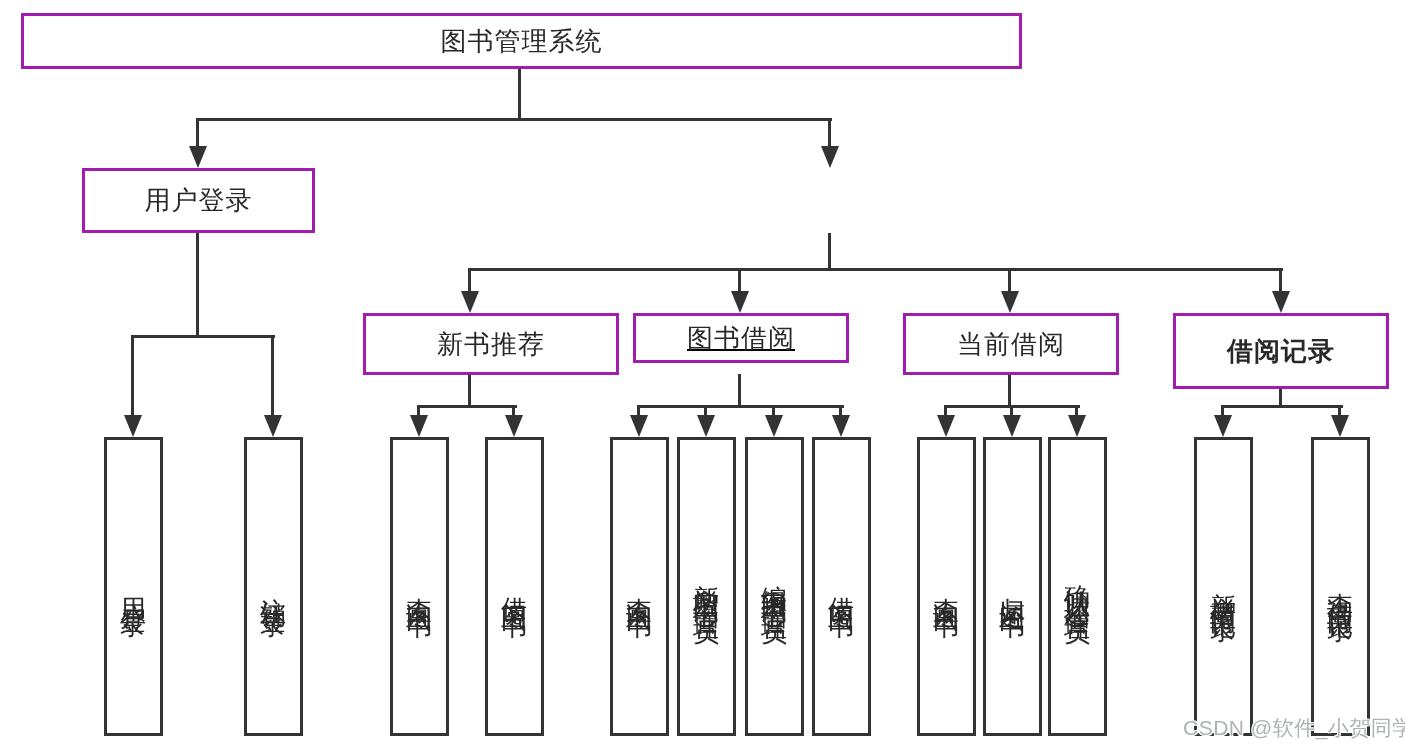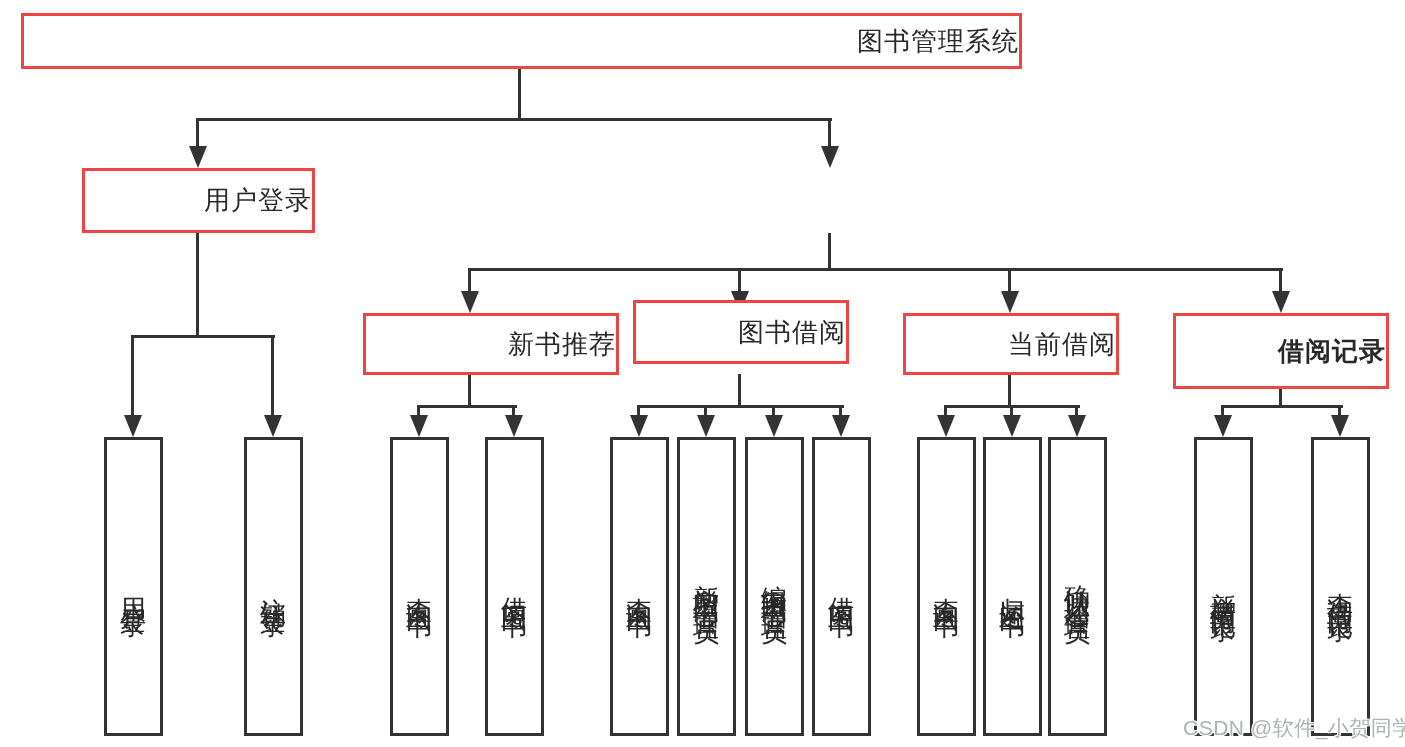--- a/index.html
+++ b/index.html
@@ -17,25 +17,25 @@
   .h { height: 3px; }
   .arrow {
     position: absolute;
     width: 0; height: 0;
     border-left: 9px solid transparent;
     border-right: 9px solid transparent;
     border-top: 22px solid #333333;
   }
   .hbox {
     position: absolute;
-    border: 3px solid #ef4444;
+    border: 3px solid #a21caf;
     background: #ffffff;
     display: flex;
     align-items: center;
-    justify-content: flex-end;
+    justify-content: center;
   }
   .hbox span {
     font-size: 26px;
     color: #282828;
     letter-spacing: 1px;
     white-space: nowrap;
   }
   .vbox {
     position: absolute;
     width: 59px;
@@ -149,21 +149,21 @@
     <span>图书管理系统</span>
   </div>
 
   <div class="hbox" style="left:82px; top:168px; width:233px; height:65px;">
     <span>用户登录</span>
   </div>
 
   <div class="hbox" style="left:363px; top:313px; width:256px; height:62px;">
     <span>新书推荐</span>
   </div>
-  <div class="hbox" style="left:633px; top:300px; width:216px; height:64px;">
+  <div class="hbox" style="left:633px; top:313px; width:216px; height:50px;text-decoration:underline;">
     <span>图书借阅</span>
   </div>
   <div class="hbox" style="left:903px; top:313px; width:216px; height:62px;">
     <span>当前借阅</span>
   </div>
   <div class="hbox" style="left:1173px; top:313px; width:216px; height:76px;font-weight:bold;">
     <span>借阅记录</span>
   </div>
 
   <div class="vbox" style="left:104px; top:437px;">

